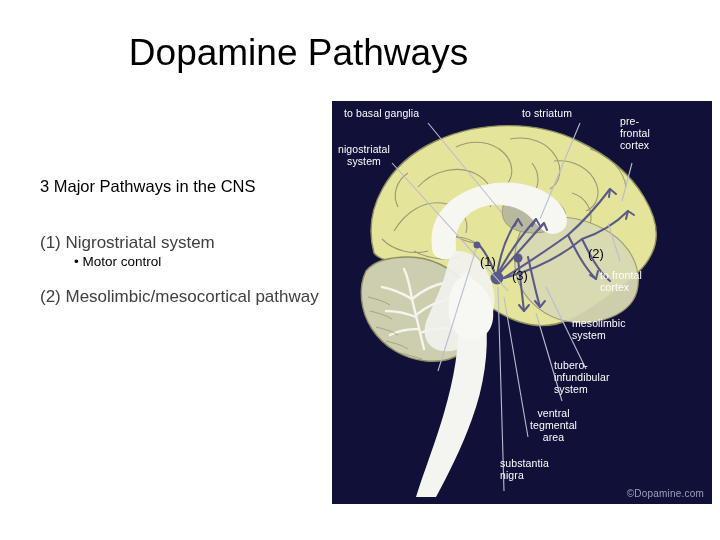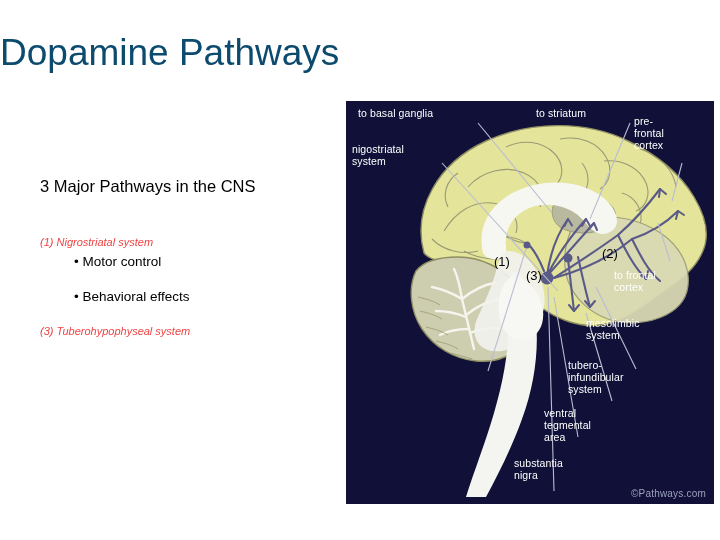--- a/index.html
+++ b/index.html
@@ -9,44 +9,43 @@
     font-family:"Liberation Sans", sans-serif;
     color:#000;
     overflow:hidden;
     position:relative;
   }
   #slide{position:absolute;inset:0;}
 
   
   .slide-title{
     position:absolute;left:0;top:30px;width:597px;
-    text-align:left;
+    text-align:center;
     font-size:37px;
     font-weight:400;
     letter-spacing:0px;
-    color:#0c4a6e;
+    color:#000000;
     line-height:46px;
     white-space:nowrap;
   }
 
   
   .text-col{position:absolute;left:40px;top:176px;width:300px;}
   .section-head{
     font-size:16.5px;line-height:21px;color:#000;margin:0 0 36px 0;
   }
   .path-group{margin-bottom:16px;}
-  .path-item{font-size:11px;line-height:19px;color:#ef4444;font-style:italic;}
+  .path-item{font-size:17px;line-height:19px;color:#404040;}
   .path-sub{font-size:13.5px;line-height:19px;color:#000;padding-left:34px;}
 
   
   .figure{
-    position:absolute;left:346px;top:101px;width:332px;height:403px;
+    position:absolute;left:332px;top:101px;width:380px;height:403px;
     background:#101038;
     overflow:hidden;
-    padding-left:36px;
   }
   .figure svg{display:block;}
   .fig-credit{
     position:absolute;right:8px;bottom:5px;
     font-size:10px;color:#9aa0bd;
     letter-spacing:.2px;
     white-space:nowrap;
   }
   .fig-label{
     position:absolute;
@@ -73,25 +72,24 @@
 
   <div class="text-col">
     <div class="section-head">3 Major Pathways in the CNS</div>
 
     <div class="path-group">
       <div class="path-item">(1) Nigrostriatal system</div>
       <div class="path-sub">• Motor control</div>
     </div>
 
     <div class="path-group">
-      <div class="path-sub">• Behavioral effects</div>
+      <div class="path-item">(2) Mesolimbic/mesocortical pathway</div>
     </div>
 
     <div class="path-group">
-      <div class="path-item">(3) Tuberohypophyseal system</div>
     </div>
   </div>
 
   <div class="figure">
 
     <svg width="332" height="403" viewBox="0 0 332 403">
       <defs>
         <clipPath id="cortexClip">
           <path d="M40 150 C36 104 66 62 112 44 C158 26 214 26 252 44
                    C282 58 300 78 312 98 C322 116 326 134 320 150
@@ -224,39 +222,39 @@
         <line x1="288" y1="160" x2="276" y2="122"></line>
         <line x1="254" y1="268" x2="214" y2="186"></line>
         <line x1="230" y1="300" x2="204" y2="212"></line>
         <line x1="196" y1="336" x2="172" y2="196"></line>
         <line x1="172" y1="390" x2="166" y2="186"></line>
         <line x1="106" y1="270" x2="144" y2="148"></line>
       </g>
     </svg>
 
     <div class="fig-label" style="left:12px;  top:6px;">to basal ganglia</div>
-    <div class="fig-label" style="left:6px;   top:42px;">nigostriatal
+    <div class="fig-label" style="left:6px;   top:42px;text-align:center;">nigostriatal
 system</div>
     <div class="fig-label" style="left:190px; top:6px;">to striatum</div>
     <div class="fig-label" style="left:288px; top:14px;">pre-
 frontal
 cortex</div>
     <div class="fig-label" style="left:268px; top:168px;">to frontal
 cortex</div>
     <div class="fig-label" style="left:240px; top:216px;">mesolimbic
 system</div>
     <div class="fig-label" style="left:222px; top:258px;">tubero-
 infundibular
 system</div>
-    <div class="fig-label" style="left:198px; top:306px;">ventral
+    <div class="fig-label" style="left:198px; top:306px;text-align:center;">ventral
 tegmental
 area</div>
     <div class="fig-label" style="left:168px; top:356px;">substantia
 nigra</div>
 
     <div class="fig-num" style="left:148px; top:154px;">(1)</div>
     <div class="fig-num" style="left:256px; top:146px;">(2)</div>
     <div class="fig-num" style="left:180px; top:168px;">(3)</div>
 
-    <div class="fig-credit">©Pathways.com</div>
+    <div class="fig-credit">©Dopamine.com</div>
   </div>
 
 </div>
 
 </body></html>

